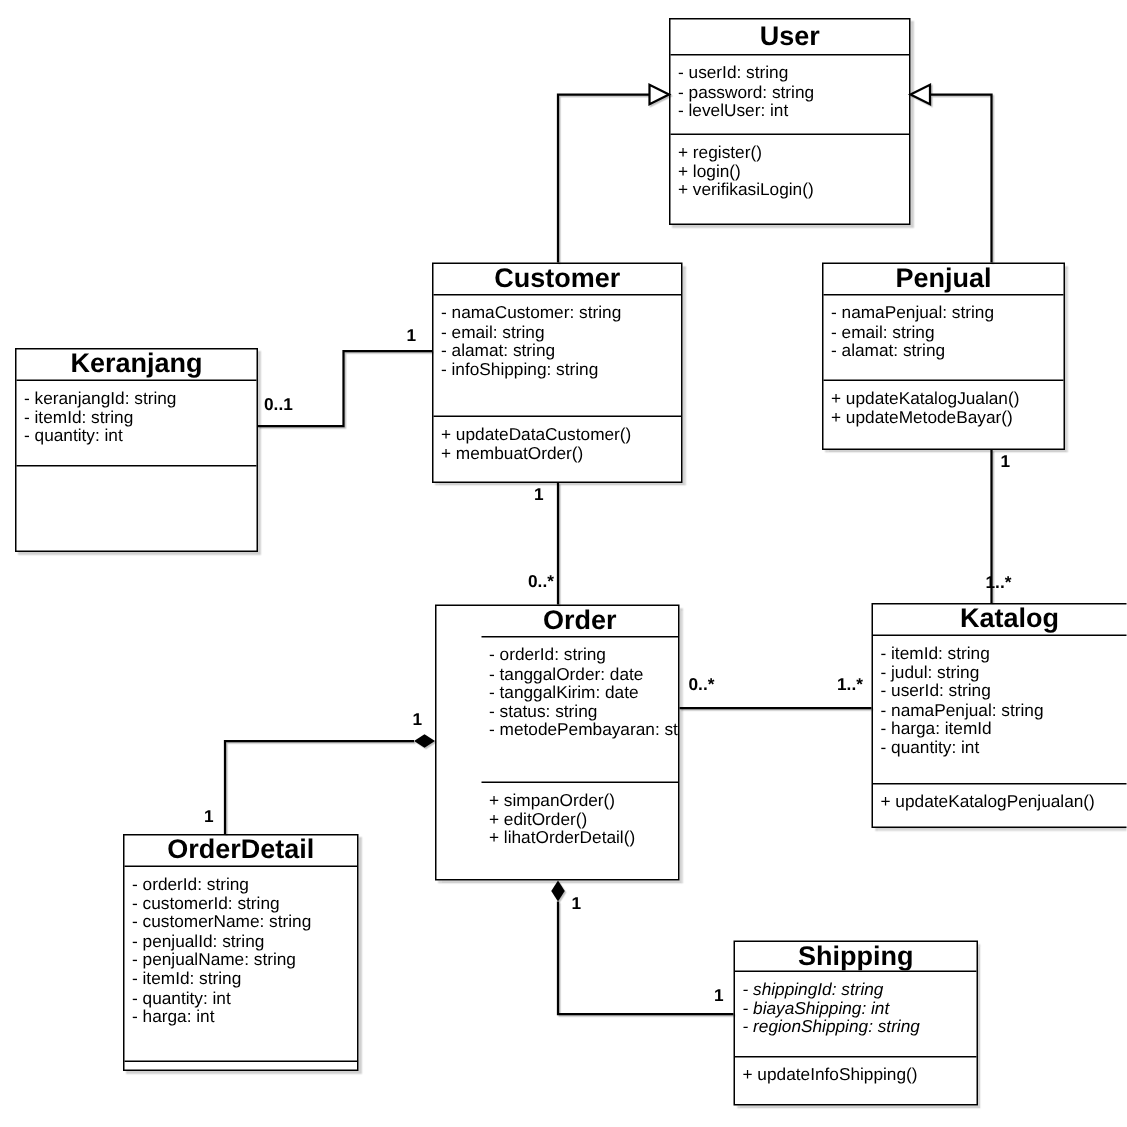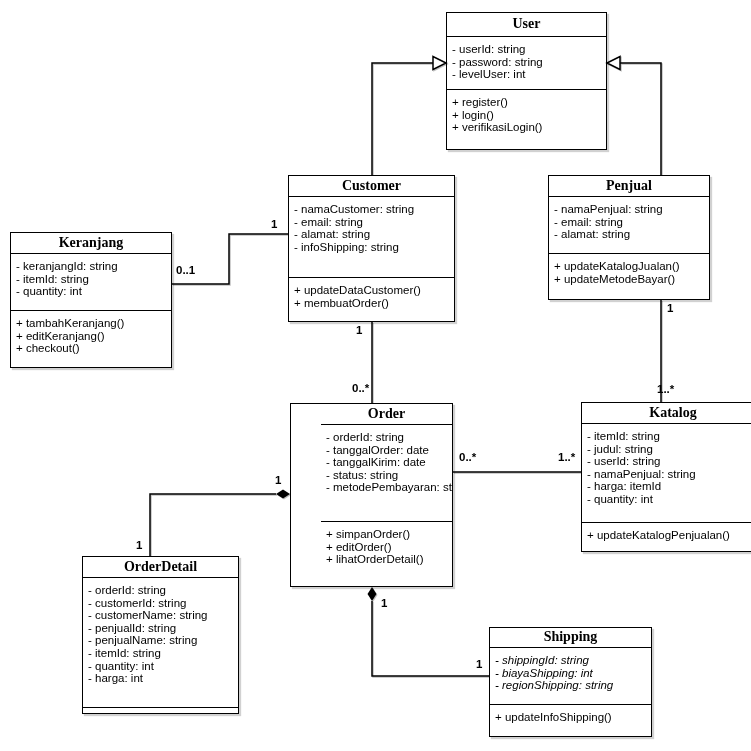--- a/index.html
+++ b/index.html
@@ -7,22 +7,22 @@
     width:751px;height:751px;position:relative;background:#ffffff;
     font-family:"Liberation Sans","DejaVu Sans",sans-serif;color:#000;
     overflow:hidden;
   }
   .uml-class{
     position:absolute;background:#fff;border:1.5px solid #000;
     box-sizing:border-box;display:flex;flex-direction:column;
     box-shadow:2px 2px 1px rgba(0,0,0,0.18);z-index:1;
   }
   .uml-title{
-    flex:none;font-weight:bold;font-size:14px;text-align:center;
-    border-bottom:1.5px solid #000;box-sizing:border-box;overflow:hidden;font-family:Liberation Serif, serif;
+    flex:none;font-weight:bold;font-size:18px;text-align:center;
+    border-bottom:1.5px solid #000;box-sizing:border-box;overflow:hidden;
   }
   .uml-attrs{
     flex:none;box-sizing:border-box;padding:6px 5px 0 5px;
     font-size:11.5px;line-height:12.6px;border-bottom:1.5px solid #000;
     overflow:hidden;white-space:nowrap;
   }
   .uml-methods{
     flex:1;min-height:0;box-sizing:border-box;padding:6px 5px 0 5px;
     font-size:11.5px;line-height:12.6px;overflow:hidden;white-space:nowrap;
   }
@@ -79,25 +79,20 @@
     <div class="member">+ updateMetodeBayar()</div>
   </div>
 </div>
 
 <div class="uml-class" style="left:10px;top:232px;width:162px;height:136px;">
   <div class="uml-title" style="height:21px;line-height:19px;">Keranjang</div>
   <div class="uml-attrs" style="height:57px;">
     <div class="member">- keranjangId: string</div>
     <div class="member">- itemId: string</div>
     <div class="member">- quantity: int</div>
-  </div>
-  <div class="uml-methods">
-    <div class="member">+ tambahKeranjang()</div>
-    <div class="member">+ editKeranjang()</div>
-    <div class="member">+ checkout()</div>
   </div>
 </div>
 
 <div class="uml-class" style="left:290px;top:403px;width:163px;height:184px;padding-left:30px;">
   <div class="uml-title" style="height:21px;line-height:19px;">Order</div>
   <div class="uml-attrs" style="height:97px;">
     <div class="member">- orderId: string</div>
     <div class="member">- tanggalOrder: date</div>
     <div class="member">- tanggalKirim: date</div>
     <div class="member">- status: string</div>

